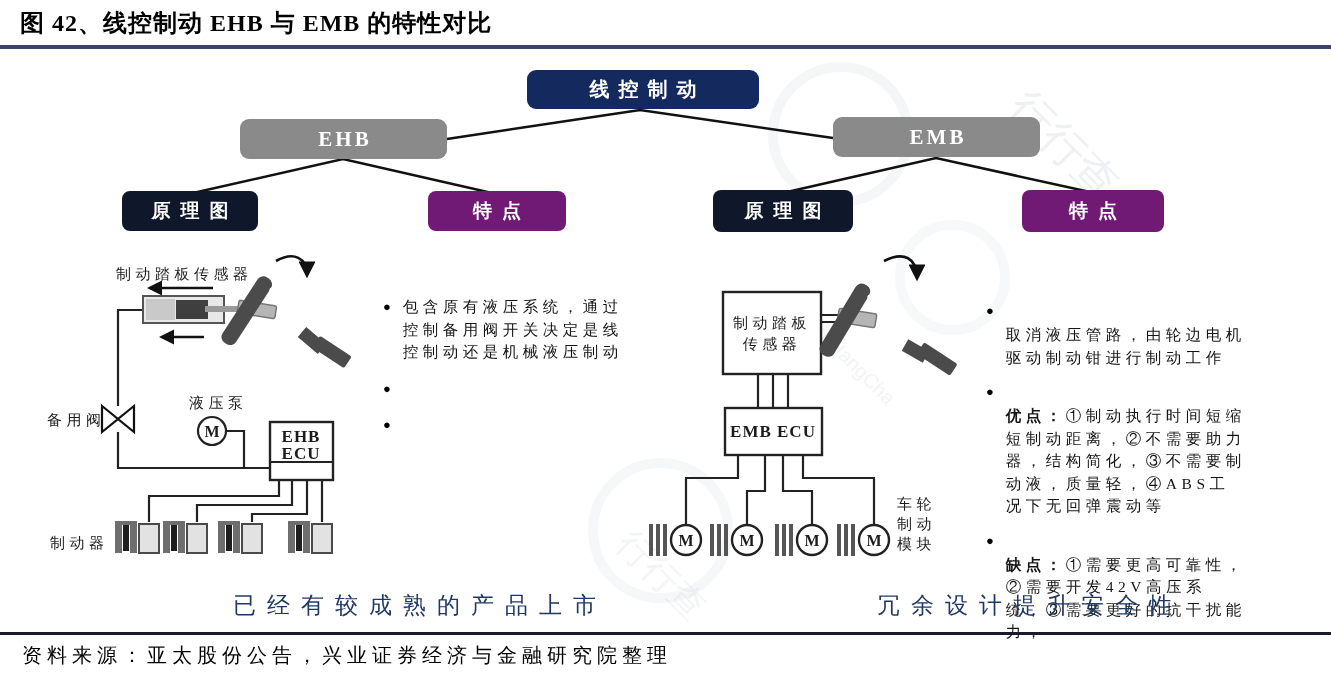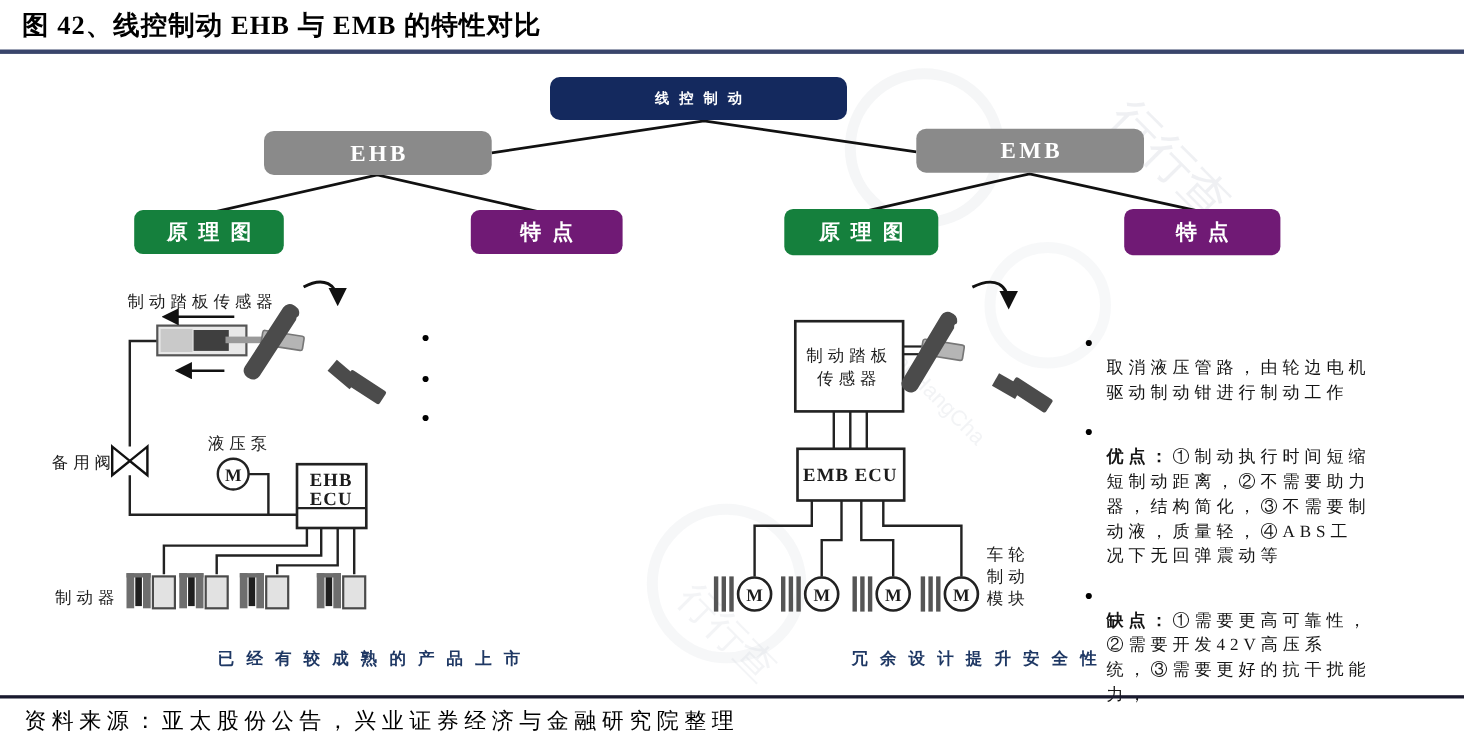--- a/index.html
+++ b/index.html
@@ -8,27 +8,27 @@
   .stage{position:absolute;left:0;top:0;width:1331px;height:682px;background:#fff;}
 
   
   .fig-title{position:absolute;left:20px;top:7px;font-size:24px;font-weight:bold;
              letter-spacing:1px;color:#000;white-space:nowrap;z-index:3;}
   .title-rule{position:absolute;left:0;top:45px;width:1331px;height:4px;background:#39456b;z-index:3;}
 
   
   .node{position:absolute;z-index:2;border-radius:9px;color:#fff;font-weight:bold;
         display:flex;align-items:center;justify-content:center;text-align:center;white-space:nowrap;}
-  .root-node{left:500px;top:70px;width:270px;height:39px;background:#14295e;
-             font-size:13px;letter-spacing:9px;text-indent:9px;}
+  .root-node{left:527px;top:70px;width:232px;height:39px;background:#14295e;
+             font-size:20px;letter-spacing:9px;text-indent:9px;}
   .branch{width:207px;height:40px;background:#8a8a8a;font-size:21px;letter-spacing:3px;text-indent:3px;}
   #ehb-box{left:240px;top:119px;}
   #emb-box{left:833px;top:117px;}
   .leaf{height:40px;font-size:19px;letter-spacing:10px;text-indent:10px;border-radius:8px;}
-  .leaf.orange{background:#15803d;font-family:Liberation Serif, serif;}
+  .leaf.orange{background:#0f172a;font-family:Liberation Serif, serif;}
   .leaf.cyan{background:#701a75;}
   #ehb-schem{left:122px;top:191px;width:136px;}
   #ehb-feat{left:428px;top:191px;width:138px;}
   #emb-schem{left:713px;top:190px;width:140px;height:42px;}
   #emb-feat{left:1022px;top:190px;width:142px;height:42px;}
 
   
   .art{position:absolute;left:0;top:0;z-index:1;pointer-events:none;}
   .lbl{font-family:"Liberation Serif","DejaVu Serif",serif;font-size:15px;fill:#1c1c1c;letter-spacing:4.5px;}
   .ecu-txt{font-family:"Liberation Serif","DejaVu Serif",serif;font-size:17px;font-weight:600;fill:#1c1c1c;letter-spacing:1px;}
@@ -41,21 +41,21 @@
   .features li{display:flex;gap:12px;align-items:flex-start;}
   #ehb-features li{margin-bottom:14px;}
   #emb-features li{margin-bottom:12px;}
   .dot{font-size:13px;line-height:22.5px;color:#000;flex:0 0 auto;}
   .ftext{margin:0;font-size:15.5px;line-height:22.5px;letter-spacing:4.5px;color:#151515;}
   #ehb-features .ftext{width:234px;}
   #emb-features .ftext{width:240px;margin-top:24px;}
   .ftext b{font-weight:bold;}
 
   
-  .status{position:absolute;z-index:2;width:420px;text-align:left;font-size:15px;font-weight:bold;
+  .status{position:absolute;z-index:2;width:420px;text-align:right;font-size:23px;font-weight:normal;
           color:#1f3864;letter-spacing:11px;text-indent:11px;white-space:nowrap;}
   #ehb-status{left:187px;top:590px;}
   #emb-status{left:763px;top:590px;}
 
   
   .footer-rule{position:absolute;left:0;top:632px;width:1331px;height:3px;background:#191a2e;z-index:3;}
   .source{position:absolute;left:22px;top:642px;font-size:20px;letter-spacing:5px;color:#000;z-index:3;white-space:nowrap;}
 
   
   .wm{position:absolute;z-index:0;pointer-events:none;color:#ccd1d9;
@@ -261,20 +261,21 @@
 
       <text class="lbl" x="897" y="509">车轮</text>
       <text class="lbl" x="897" y="529">制动</text>
       <text class="lbl" x="897" y="549">模块</text>
     </g>
   </svg>
 
   <ul class="features" id="ehb-features">
     <li>
       <span class="dot">●</span>
+      <p class="ftext"><b></b><span>包含原有液压系统，通过控制备用阀开关决定是线控制动还是机械液压制动</span></p>
     </li>
     <li>
       <span class="dot">●</span>
     </li>
     <li>
       <span class="dot">●</span>
     </li>
   </ul>
 
   <ul class="features" id="emb-features">

